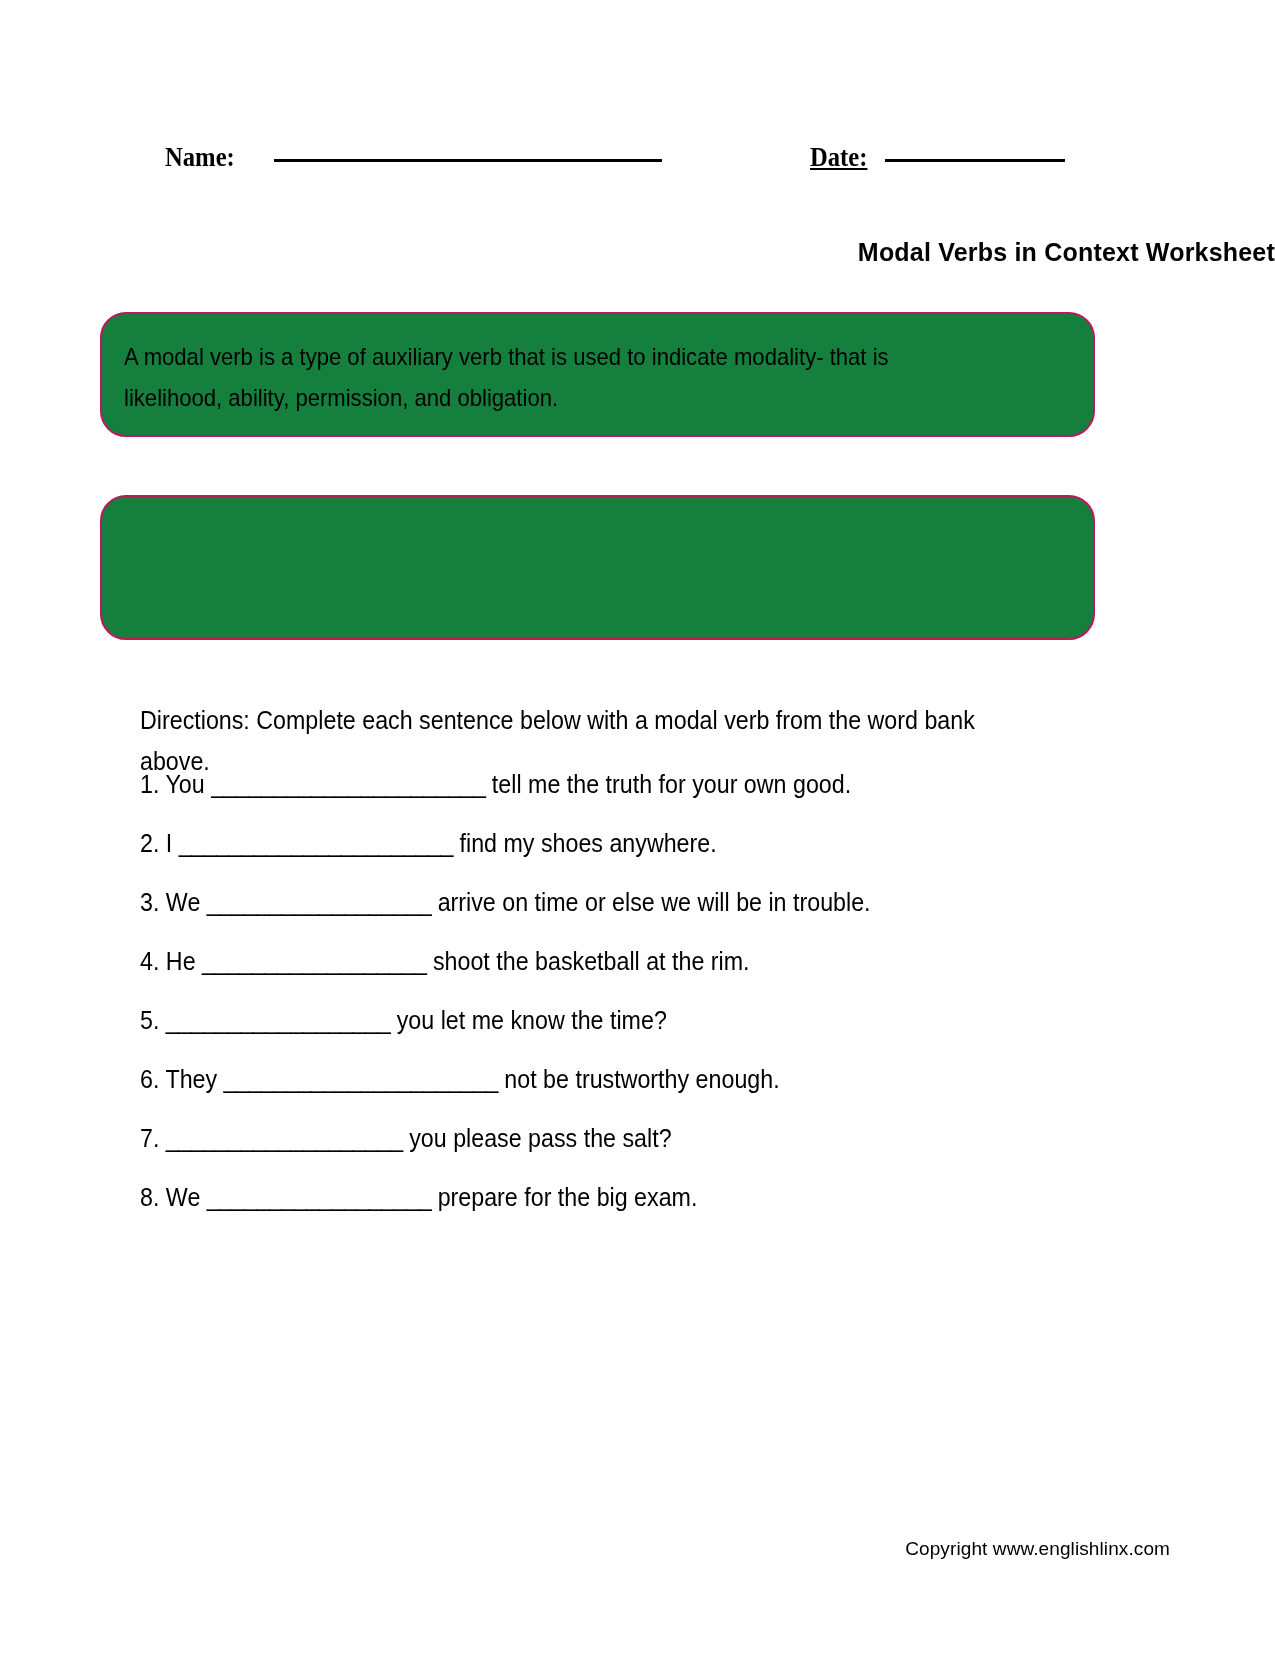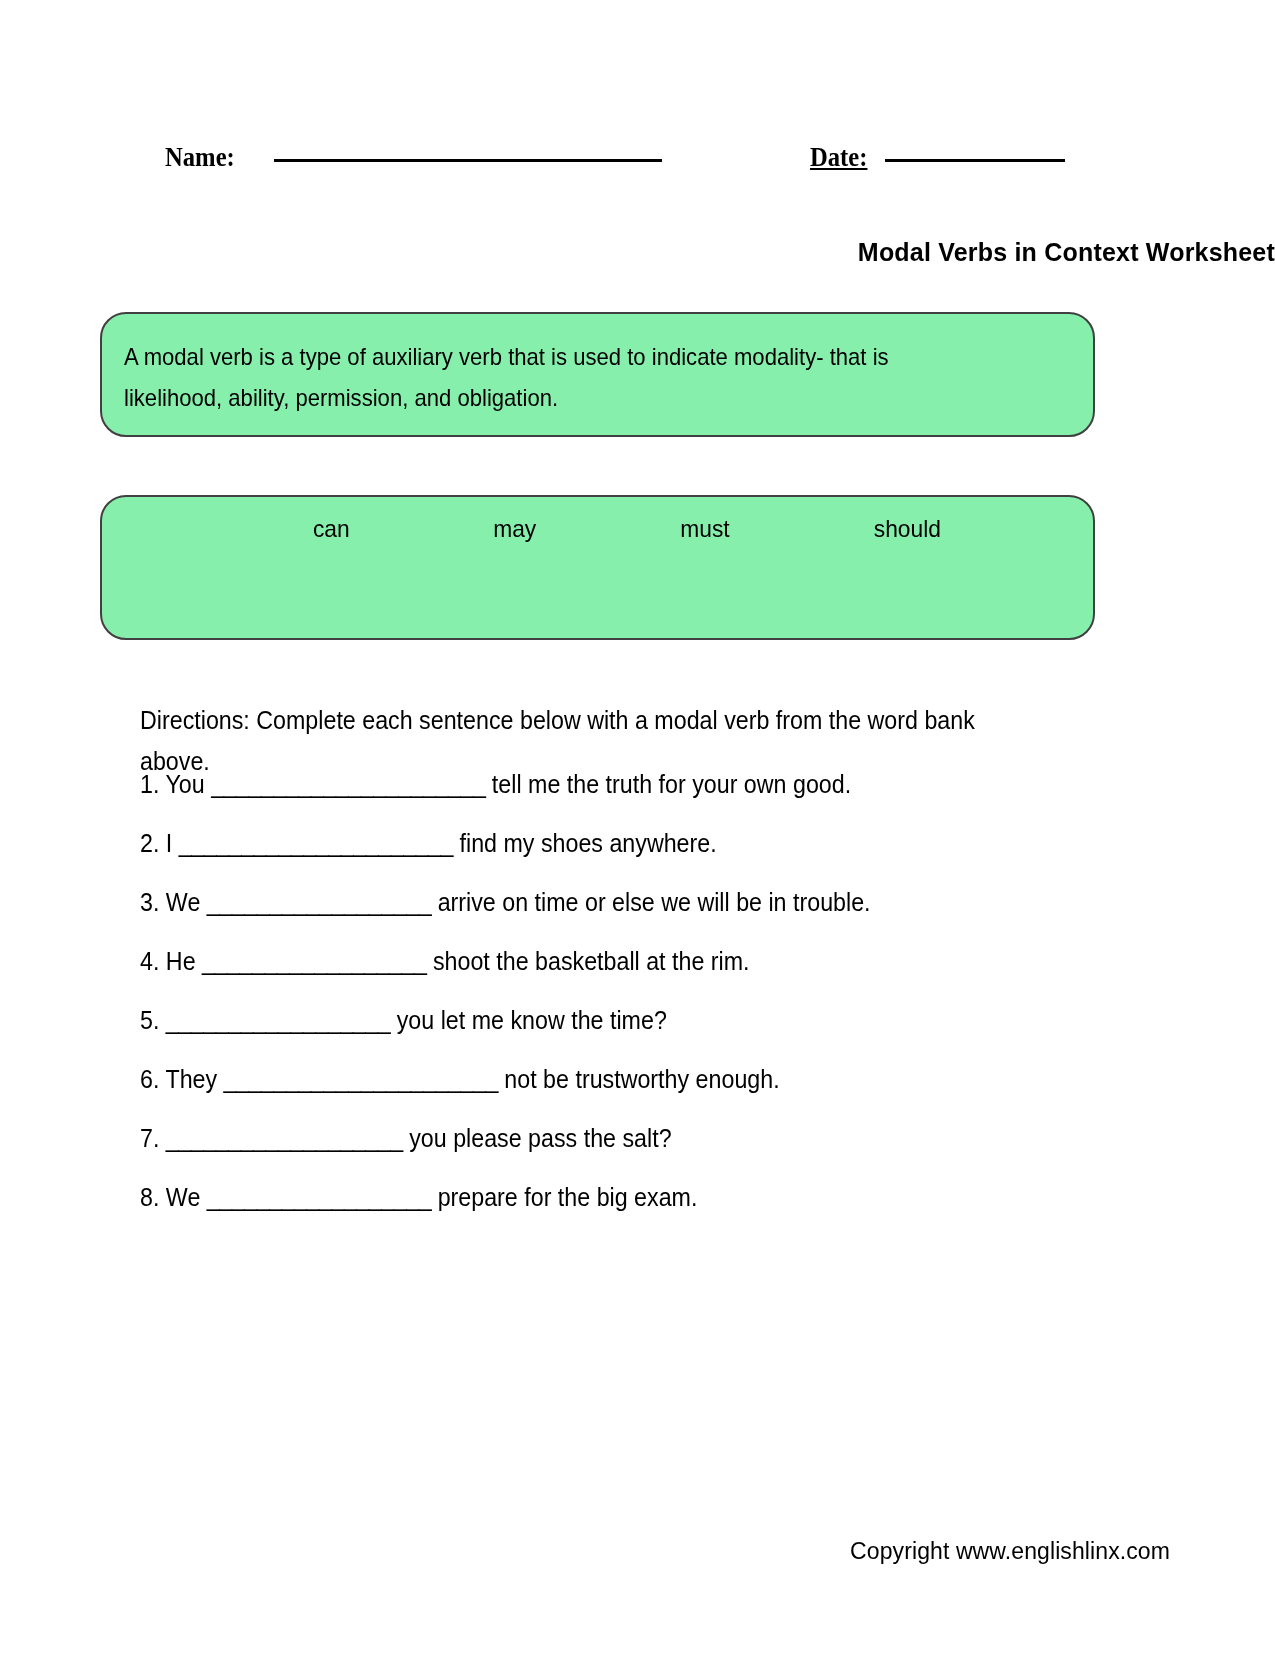--- a/index.html
+++ b/index.html
@@ -67,24 +67,24 @@
     width: 1275px;
     text-align: right;
     font-size: 25px;
     font-weight: bold;
     letter-spacing: 0.2px;
   }
 
   
   .box {
     position: absolute;
-    border: 2px solid #404040;
+    border: 2px solid #be185d;
     border-radius: 26px;
     box-sizing: border-box;
-    background: #86efac;
+    background: #15803d;
   }
   #definition-box {
     left: 100px;
     top: 312px;
     width: 995px;
     height: 125px;
   }
   #wordbank-box {
     left: 100px;
     top: 495px;
@@ -161,21 +161,21 @@
   .blank {
     letter-spacing: -0.5px;
   }
   .q-tail { }
 
   
   .copyright {
     position: absolute;
     right: 105px;
     top: 1538px;
-    font-size: 23px;
+    font-size: 19px;
     letter-spacing: 0.1px;
     white-space: nowrap;
   }
 </style>
 </head>
 <body>
 
 <div class="page">
 
   <div class="header-row">
@@ -187,26 +187,20 @@
     </span>
   </div>
 
   <div class="title">Modal Verbs in Context Worksheet</div>
 
   <div class="box" id="definition-box">
     <div class="definition-text">A modal verb is a type of auxiliary verb that is used to indicate modality- that is likelihood, ability, permission, and obligation.</div>
   </div>
 
   <div class="box" id="wordbank-box">
-    <div class="wordbank-row" id="wordbank-row-1">
-      <span class="word">can</span>
-      <span class="word">may</span>
-      <span class="word">must</span>
-      <span class="word">should</span>
-    </div>
   </div>
 
   <div class="directions">Directions: Complete each sentence below with a modal verb from the word bank above.</div>
 
   <div class="questions">
     <div class="question">
       <span class="q-num">1.</span>
       <span class="q-lead">You</span>
       <span class="blank">______________________</span>
       <span class="q-tail">tell me the truth for your own good.</span>

